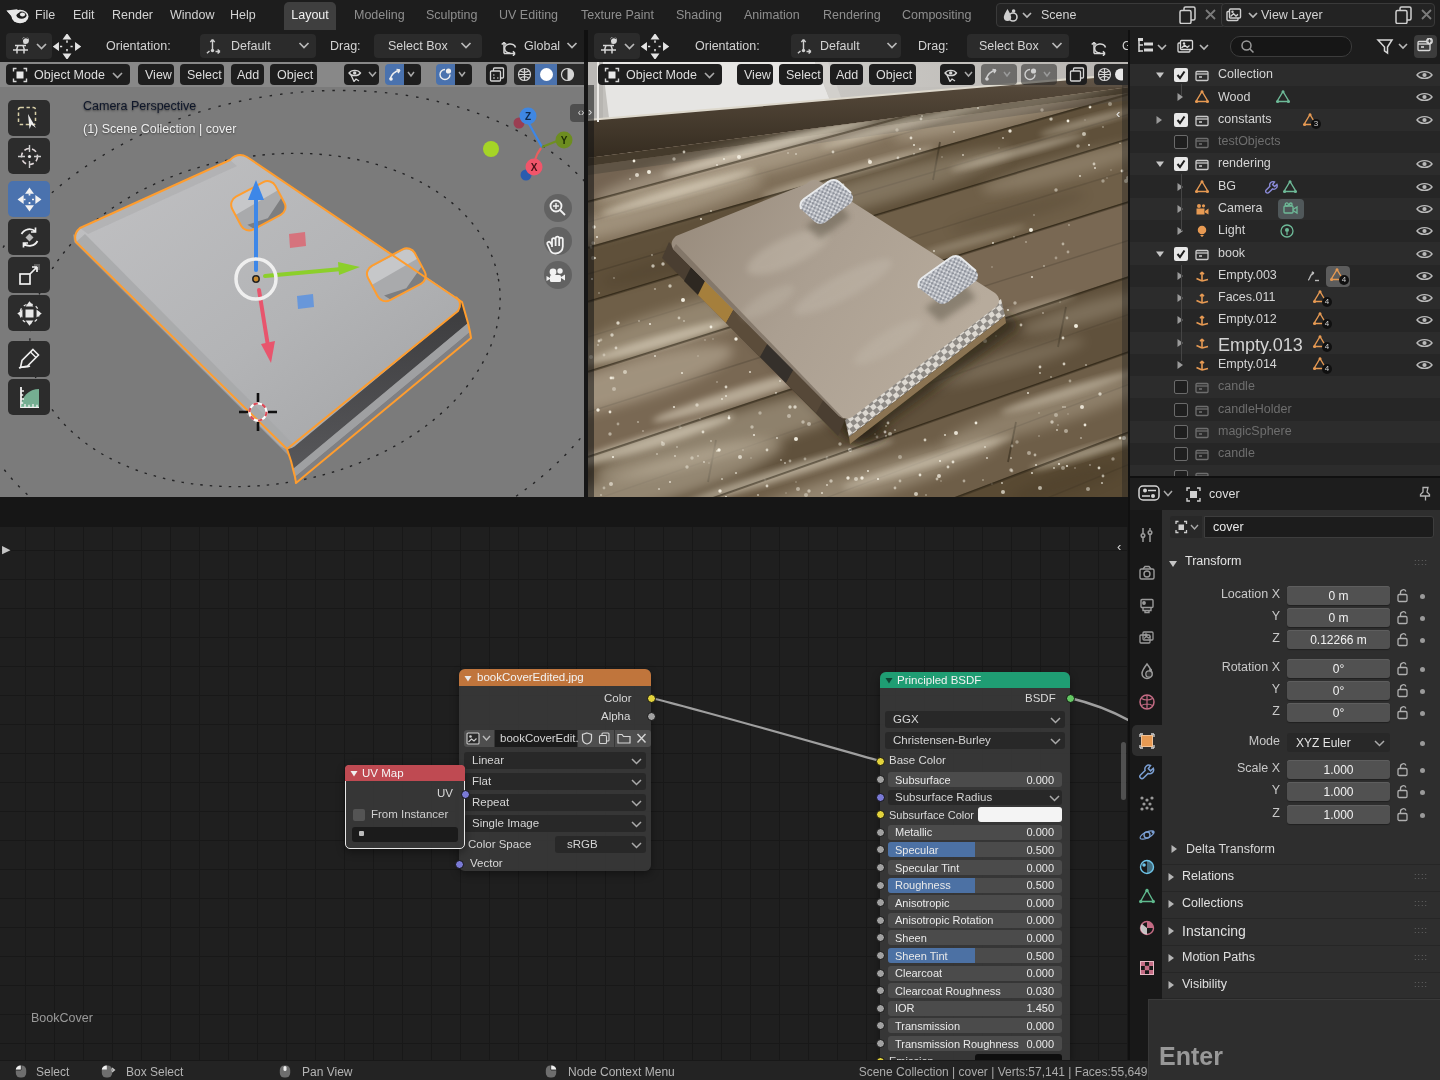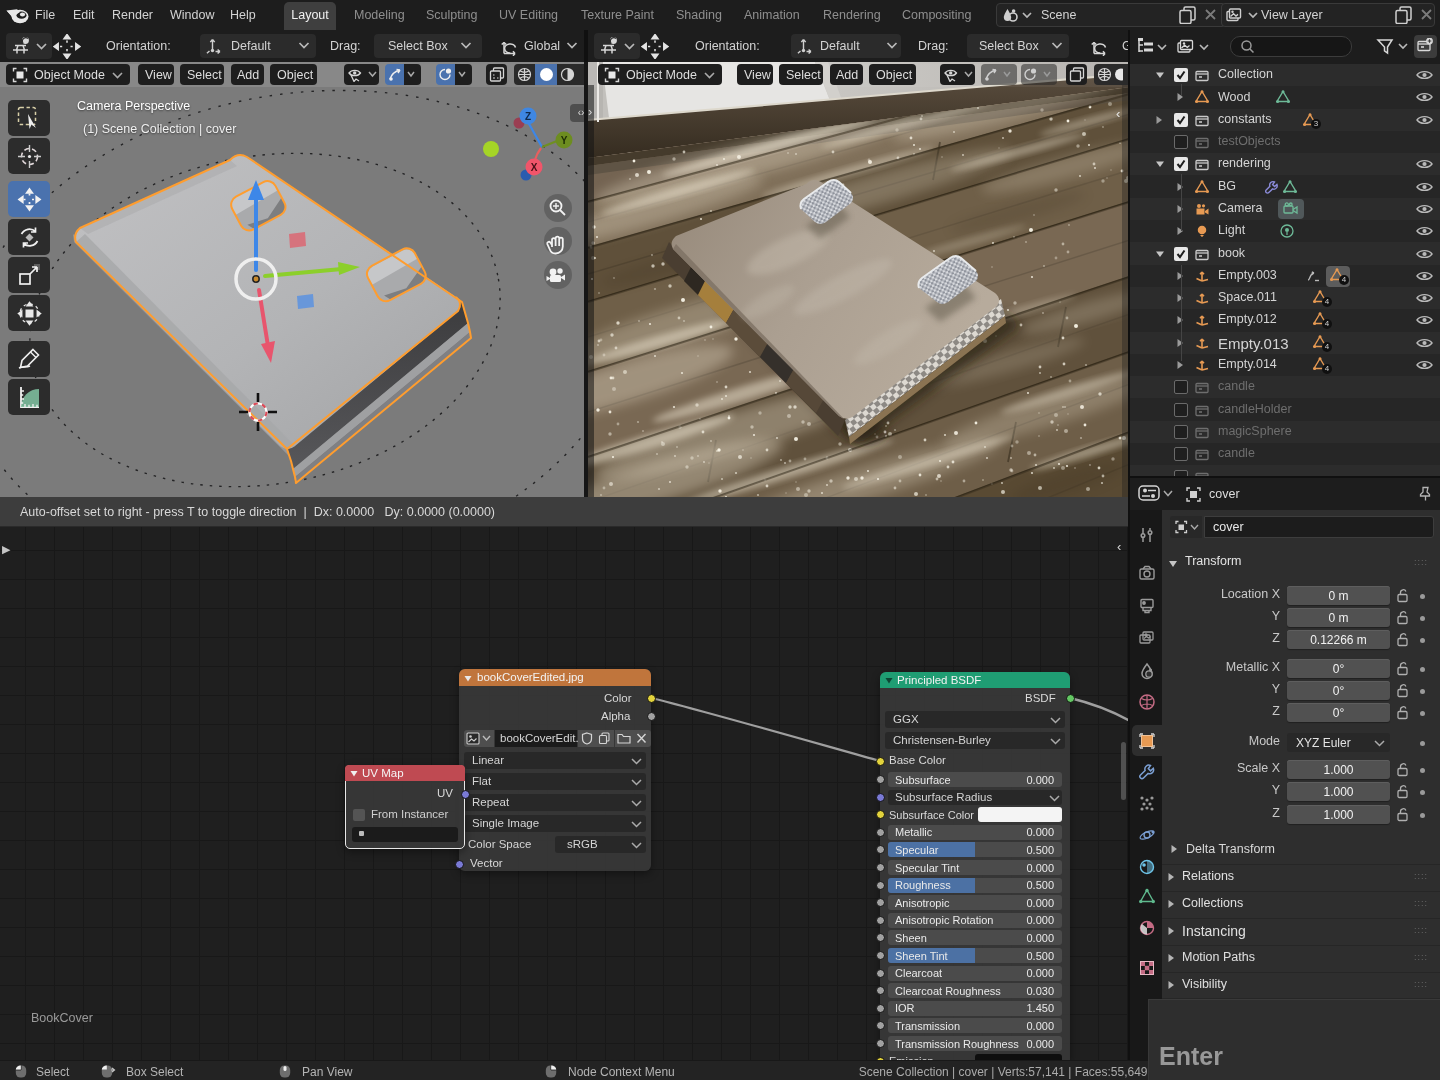--- a/index.html
+++ b/index.html
@@ -420,21 +420,21 @@
   <div class="abs" style="left:0;top:257.0px;width:310px;height:22.3px;background:#2c2c2c;"></div>
   <svg class="abs" style="left:46px;top:263.15px;" width="8" height="10" viewBox="0 0 8 10">
         <path d="M1.5 1 v8 L7 5 Z" fill="#9a9a9a"></path>
       </svg>
   <svg class="abs" style="left:65px;top:261.15px;" width="14" height="14" viewBox="0 0 14 14">
         <g stroke="#e79a53" stroke-width="1.6" fill="none">
           <path d="M7 12 V3 M7 3 l-2 2.2 M7 3 l2 2.2"></path>
           <path d="M7 12 L1.5 9.5 M7 12 L13 10.5"></path>
         </g>
       </svg>
-  <div class="abs" style="left:88px;top:260.1px;color:#d4d4d4;font-size:12.5px;white-space:nowrap;">Space.011</div>
+  <div class="abs" style="left:88px;top:260.1px;color:#d4d4d4;font-size:12.5px;white-space:nowrap;">Faces.011</div>
   <svg class="abs" style="left:183px;top:260.15px;" width="15" height="15" viewBox="0 0 15 15">
         <path d="M7 1.5 L13 11.5 L1 11.5 Z" fill="none" stroke="#e79a53" stroke-width="1.4"></path>
         <circle cx="7" cy="1.8" r="1.5" fill="#e79a53"></circle>
         <circle cx="1.6" cy="11.5" r="1.5" fill="#e79a53"></circle>
         <circle cx="12.4" cy="11.5" r="1.5" fill="#e79a53"></circle>
       </svg>
   <div class="abs" style="left:192px;top:267.1px;width:10px;height:10px;background:#101010;border-radius:5px;color:#cfcfcf;font-size:8px;text-align:center;line-height:10px;">4</div>
   <svg class="abs" style="left:286px;top:262.15px;" width="17" height="12" viewBox="0 0 17 12">
         <path d="M1 6 C4 1.5 13 1.5 16 6 C13 10.5 4 10.5 1 6 Z" fill="none" stroke="#b9b9b9" stroke-width="1.4"></path>
         <circle cx="8.5" cy="6" r="2.1" fill="#b9b9b9"></circle>
@@ -464,21 +464,21 @@
   <div class="abs" style="left:0;top:301.6px;width:310px;height:22.3px;background:#2c2c2c;"></div>
   <svg class="abs" style="left:46px;top:307.75px;" width="8" height="10" viewBox="0 0 8 10">
         <path d="M1.5 1 v8 L7 5 Z" fill="#9a9a9a"></path>
       </svg>
   <svg class="abs" style="left:65px;top:305.75px;" width="14" height="14" viewBox="0 0 14 14">
         <g stroke="#e79a53" stroke-width="1.6" fill="none">
           <path d="M7 12 V3 M7 3 l-2 2.2 M7 3 l2 2.2"></path>
           <path d="M7 12 L1.5 9.5 M7 12 L13 10.5"></path>
         </g>
       </svg>
-  <div class="abs" style="left:88px;top:304.8px;color:#d4d4d4;font-size:15px;white-space:nowrap;">Empty.013</div>
+  <div class="abs" style="left:88px;top:304.8px;color:#d4d4d4;font-size:18px;white-space:nowrap;">Empty.013</div>
   <svg class="abs" style="left:183px;top:304.75px;" width="15" height="15" viewBox="0 0 15 15">
         <path d="M7 1.5 L13 11.5 L1 11.5 Z" fill="none" stroke="#e79a53" stroke-width="1.4"></path>
         <circle cx="7" cy="1.8" r="1.5" fill="#e79a53"></circle>
         <circle cx="1.6" cy="11.5" r="1.5" fill="#e79a53"></circle>
         <circle cx="12.4" cy="11.5" r="1.5" fill="#e79a53"></circle>
       </svg>
   <div class="abs" style="left:192px;top:311.8px;width:10px;height:10px;background:#101010;border-radius:5px;color:#cfcfcf;font-size:8px;text-align:center;line-height:10px;">4</div>
   <svg class="abs" style="left:286px;top:306.75px;" width="17" height="12" viewBox="0 0 17 12">
         <path d="M1 6 C4 1.5 13 1.5 16 6 C13 10.5 4 10.5 1 6 Z" fill="none" stroke="#b9b9b9" stroke-width="1.4"></path>
         <circle cx="8.5" cy="6" r="2.1" fill="#b9b9b9"></circle>
@@ -755,21 +755,21 @@
   <svg class="abs" style="left:17px;top:285px;" width="25" height="25" viewBox="0 0 25 25">
         <path d="M16 2.5 l5.5 5.5 -11 11 -7 1.5 1.5 -7 Z" fill="none" stroke="#efefef" stroke-width="1.6"></path>
         <path d="M13.5 5 l5.5 5.5" stroke="#efefef" stroke-width="1.4"></path>
         <path d="M2 21 c4 -2 7 0 11 -2" stroke="#efefef" stroke-width="1.5" fill="none"></path>
       </svg>
   <svg class="abs" style="left:17px;top:323px;" width="25" height="25" viewBox="0 0 25 25">
         <path d="M4 2 v20 h18" stroke="#f0f0f0" stroke-width="1.8" fill="none"></path>
         <path d="M4 22 a18 18 0 0 1 18 -18 v18 Z" fill="#7dbd9d" opacity="0.9"></path>
         <path d="M4 6 h3 M4 10 h2.2 M4 14 h3 M4 18 h2.2 M8 22 v-3 M12 22 v-2.2 M16 22 v-3 M20 22 v-2.2" stroke="#f0f0f0" stroke-width="1.3"></path>
       </svg>
-  <div class="abs" style="left:77px;top:37px;color:#ffffff;font-size:12.5px;text-shadow:0 1px 2px rgba(0,0,0,0.5);">Camera Perspective</div>
+  <div class="abs" style="left:83px;top:37px;color:#0f172a;font-size:12.5px;text-shadow:0 1px 2px rgba(0,0,0,0.5);">Camera Perspective</div>
   <div class="abs" style="left:83px;top:60px;color:#f0f0f0;font-size:12.5px;text-shadow:0 1px 2px rgba(0,0,0,0.5);">(1) Scene Collection | cover</div>
   <div class="abs" style="left:570px;top:42px;width:22px;height:18px;background:#4e4e4e;border-radius:4px;color:#ddd;font-size:10px;text-align:center;line-height:17px;">‹›</div>
   </div>
 
   <div class="abs" style="left:588px;top:62px;width:542px;height:435px;background:#6a5942;overflow:hidden;">
   <svg class="abs" style="left:0;top:0;" width="542" height="435" viewBox="0 0 542 435">
   <defs>
   <filter id="b2" x="-40%" y="-40%" width="180%" height="180%">
             <feGaussianBlur stdDeviation="3"></feGaussianBlur>
           </filter>
@@ -1311,23 +1311,20 @@
         <g fill="none" stroke="#d5d5d5" stroke-width="1.2">
           <circle cx="7.5" cy="7.5" r="6"></circle>
           <path d="M1.5 7.5 h12 M7.5 1.5 v12 M3 4 a8 8 0 0 0 9 0 M3 11 a8 8 0 0 1 9 0"></path>
         </g>
         <circle cx="24" cy="7.5" r="6" fill="#e8e8e8"></circle>
       </svg>
   <div class="abs" style="left:534px;top:23px;width:8px;height:412px;background:rgba(30,30,30,0.35);"></div>
   <div class="abs" style="left:528px;top:44px;color:#e5e5e5;font-size:13px;">‹</div>
   </div>
 
-  <div class="abs" style="left:0;top:497px;width:1128px;height:30px;background:#3d3d3d;border-bottom:1px solid #2a2a2a;">
-  <div class="abs" style="left:20px;top:8px;color:#d8d8d8;font-size:12.5px;">Auto-offset set to right - press T to toggle direction&nbsp;&nbsp;|&nbsp;&nbsp;Dx: 0.0000&nbsp;&nbsp;&nbsp;Dy: 0.0000 (0.0000)</div>
-  </div>
 
   <div class="abs" style="left:0;top:527px;width:1128px;height:533px;background:#1f1f1f;overflow:hidden;
   background-image:linear-gradient(#181818 1px, transparent 1px),linear-gradient(90deg, #181818 1px, transparent 1px);
   background-size:29px 29px;background-position:-4px -6px;">
   <svg class="abs" style="left:0;top:0;" width="1128" height="533" viewBox="0 0 1128 533">
   <path d="M651 171 C 690 180, 840 223, 880 234" stroke="#9f9f9f" stroke-width="2.2" fill="none"></path>
   <path d="M1070 171 C 1095 177, 1112 184, 1130 194" stroke="#9f9f9f" stroke-width="2.4" fill="none"></path>
   </svg>
   <div class="abs" style="left:459px;top:142px;width:192px;height:202px;background:rgba(55,55,55,0.97);border-radius:6px;box-shadow:0 3px 8px rgba(0,0,0,0.4);"></div>
   <div class="abs" style="left:459px;top:142px;width:192px;height:17px;background:#c0753c;border-radius:6px 6px 0 0;"></div>
@@ -1643,21 +1640,21 @@
       </svg>
   <div class="abs" style="left:290px;top:137.5px;width:5px;height:5px;border-radius:50%;background:#9a9a9a;"></div>
   <div class="abs" style="left:0px;top:153px;width:150px;text-align:right;color:#c8c8c8;font-size:12.5px;">Z</div>
   <div class="abs" style="left:157px;top:152px;width:103px;height:19px;background:#515151;border-radius:3px;box-shadow:inset 0 1px 0 #5e5e5e, 0 1px 1px rgba(0,0,0,0.3);"></div>
   <div class="abs" style="left:157px;top:155px;width:103px;text-align:center;color:#f2f2f2;font-size:12px;">0.12266 m</div>
   <svg class="abs" style="left:266px;top:154px;" width="14" height="15" viewBox="0 0 14 15">
         <rect x="2" y="6.5" width="9" height="7" rx="1.2" fill="none" stroke="#b0b0b0" stroke-width="1.3"></rect>
         <path d="M4.5 6.5 v-2 a2.8 2.8 0 0 1 5.4 -1" fill="none" stroke="#b0b0b0" stroke-width="1.3"></path>
       </svg>
   <div class="abs" style="left:290px;top:159.5px;width:5px;height:5px;border-radius:50%;background:#9a9a9a;"></div>
-  <div class="abs" style="left:0px;top:182px;width:150px;text-align:right;color:#c8c8c8;font-size:12.5px;">Metallic X</div>
+  <div class="abs" style="left:0px;top:182px;width:150px;text-align:right;color:#c8c8c8;font-size:12.5px;">Rotation X</div>
   <div class="abs" style="left:157px;top:181px;width:103px;height:19px;background:#515151;border-radius:3px;box-shadow:inset 0 1px 0 #5e5e5e, 0 1px 1px rgba(0,0,0,0.3);"></div>
   <div class="abs" style="left:157px;top:184px;width:103px;text-align:center;color:#f2f2f2;font-size:12px;">0°</div>
   <svg class="abs" style="left:266px;top:183px;" width="14" height="15" viewBox="0 0 14 15">
         <rect x="2" y="6.5" width="9" height="7" rx="1.2" fill="none" stroke="#b0b0b0" stroke-width="1.3"></rect>
         <path d="M4.5 6.5 v-2 a2.8 2.8 0 0 1 5.4 -1" fill="none" stroke="#b0b0b0" stroke-width="1.3"></path>
       </svg>
   <div class="abs" style="left:290px;top:188.5px;width:5px;height:5px;border-radius:50%;background:#9a9a9a;"></div>
   <div class="abs" style="left:0px;top:204px;width:150px;text-align:right;color:#c8c8c8;font-size:12.5px;">Y</div>
   <div class="abs" style="left:157px;top:203px;width:103px;height:19px;background:#515151;border-radius:3px;box-shadow:inset 0 1px 0 #5e5e5e, 0 1px 1px rgba(0,0,0,0.3);"></div>
   <div class="abs" style="left:157px;top:206px;width:103px;text-align:center;color:#f2f2f2;font-size:12px;">0°</div>

